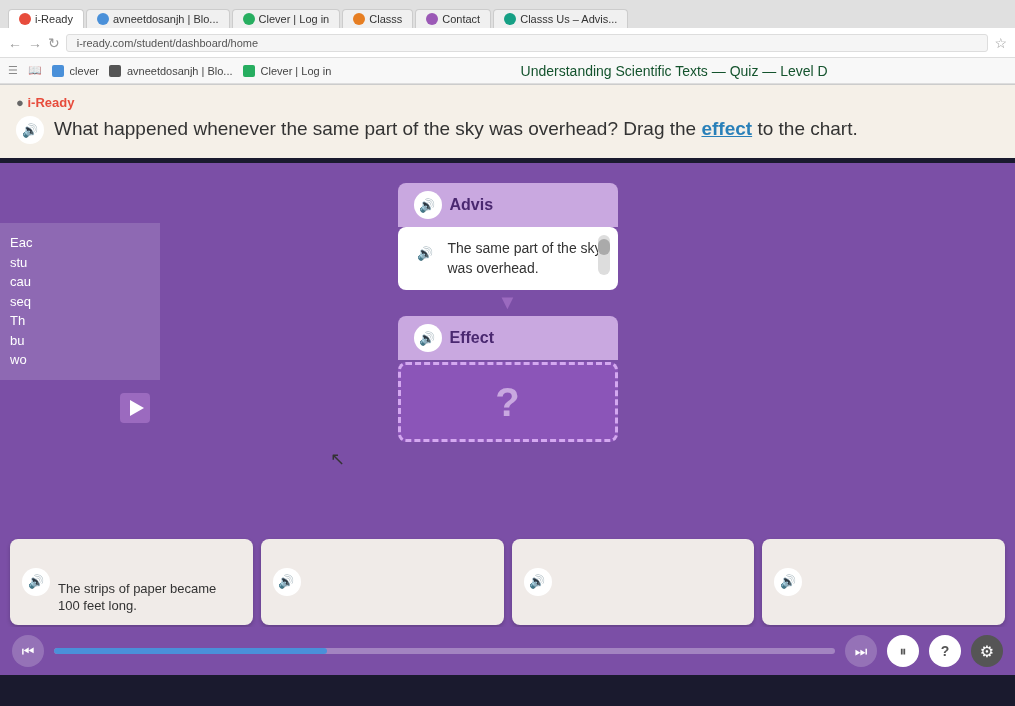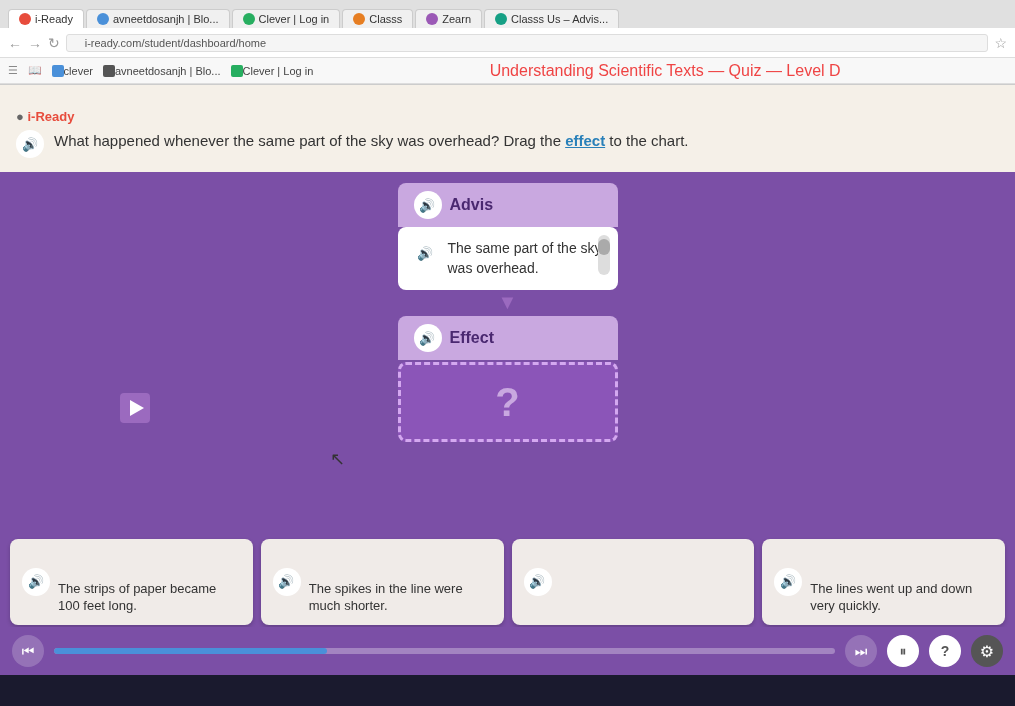--- a/index.html
+++ b/index.html
@@ -56,68 +56,68 @@
       height: 30px;
       border-bottom: 1px solid #ddd;
     }
     .address-text {
       font-size: 11px;
       color: #555;
       flex: 1;
       background: #f5f5f5;
       border: 1px solid #ddd;
       border-radius: 3px;
-      padding: 2px 18px;
+      padding: 2px 10px;
     }
     .bookmarks-bar {
       background: #f8f8f8;
       padding: 3px 8px;
       display: flex;
       align-items: center;
       gap: 10px;
       height: 26px;
       border-bottom: 1px solid #ddd;
       font-size: 11px;
       color: #444;
     }
     .bookmark-item {
       display: flex;
       align-items: center;
-      gap: 0;
+      gap: 6px;
       color: #444;
     }
 
     
     .main-content {
       display: flex;
       height: calc(706px - 116px);
       position: relative;
     }
 
     
     .iready-header {
       position: absolute;
       top: 0;
       left: 0;
       right: 0;
       background: #f5f0e8;
-      padding: 24px 16px 14px;
+      padding: 10px 16px 14px;
       z-index: 10;
     }
     .iready-logo {
       font-size: 13px;
       color: #666;
       font-weight: bold;
       margin-bottom: 6px;
     }
     .iready-logo span {
       color: #e74c3c;
     }
     .question-text {
-      font-size: 15px;
+      font-size: 19px;
       color: #333;
       line-height: 1.4;
     }
     .question-text .effect-word {
       color: #2980b9;
       font-weight: bold;
       text-decoration: underline;
     }
 
     
@@ -394,21 +394,21 @@
     <div class="tab">
       <span class="tab-favicon" style="background:#27ae60;"></span>
       <span>Clever | Log in</span>
     </div>
     <div class="tab">
       <span class="tab-favicon" style="background:#e67e22;"></span>
       <span>Classs</span>
     </div>
     <div class="tab">
       <span class="tab-favicon" style="background:#9b59b6;"></span>
-      <span>Zearn</span>
+      <span>Contact</span>
     </div>
     <div class="tab">
       <span class="tab-favicon" style="background:#16a085;"></span>
       <span>Classs Us – Advis...</span>
     </div>
   </div>
 
   <div class="address-bar">
     <span style="font-size:14px;color:#999;">←</span>
     <span style="font-size:14px;color:#999;">→</span>
@@ -426,21 +426,21 @@
     </div>
     <div class="bookmark-item">
       <span style="background:#555;width:12px;height:12px;border-radius:2px;display:inline-block;"></span>
       <span>avneetdosanjh | Blo...</span>
     </div>
     <div class="bookmark-item">
       <span style="background:#27ae60;width:12px;height:12px;border-radius:2px;display:inline-block;"></span>
       <span>Clever | Log in</span>
     </div>
     <div style="flex:1;text-align:center;">
-      <span style="font-size:16px;color:#ef4444;">Understanding Scientific Texts — Quiz — Level D</span>
+      <span style="font-size:14px;color:#14532d;">Understanding Scientific Texts — Quiz — Level D</span>
     </div>
   </div>
 </div>
 
 <div class="main-content">
 
   <div class="iready-header">
     <div class="iready-logo">
       ●<span> i-Ready</span>
     </div>
@@ -451,20 +451,29 @@
       <div class="question-text">
         <span>What happened whenever the same part of the sky was overhead? Drag the</span>
         <span class="effect-word">effect</span>
         <span>to the chart.</span>
       </div>
     </div>
   </div>
 
   <div class="activity-area">
 
+    <div class="sidebar-text">
+      <div>Eac</div>
+      <div>stu</div>
+      <div>cau</div>
+      <div>seq</div>
+      <div>Th</div>
+      <div>bu</div>
+      <div>wo</div>
+    </div>
 
     <div class="play-btn">
       <div class="play-triangle"></div>
     </div>
 
     <div class="cause-effect-chart">
 
       <div class="chart-header">
         <div class="sound-btn">
           <span class="sound-icon">🔊</span>
@@ -504,34 +513,32 @@
         <div class="sound-btn">
           <span class="sound-icon">🔊</span>
         </div>
         <span class="answer-text">The strips of paper became 100 feet long.</span>
       </div>
 
       <div class="answer-card">
         <div class="sound-btn">
           <span class="sound-icon">🔊</span>
         </div>
-        <span class="answer-text">The spikes in the line were much shorter.</span>
       </div>
 
       <div class="answer-card">
         <div class="sound-btn">
           <span class="sound-icon">🔊</span>
         </div>
       </div>
 
       <div class="answer-card">
         <div class="sound-btn">
           <span class="sound-icon">🔊</span>
         </div>
-        <span class="answer-text">The lines went up and down very quickly.</span>
       </div>
 
     </div>
 
     <div class="bottom-controls">
       <div class="ctrl-btn">
         <span>⏮</span>
       </div>
 
       <div class="progress-bar-container">

